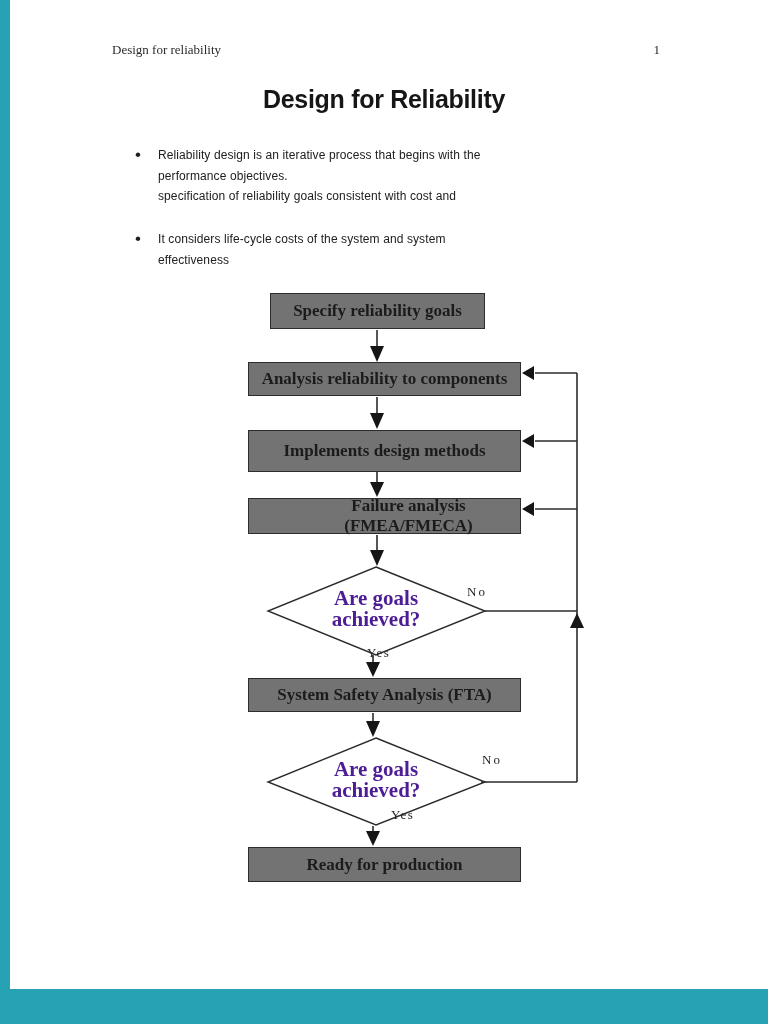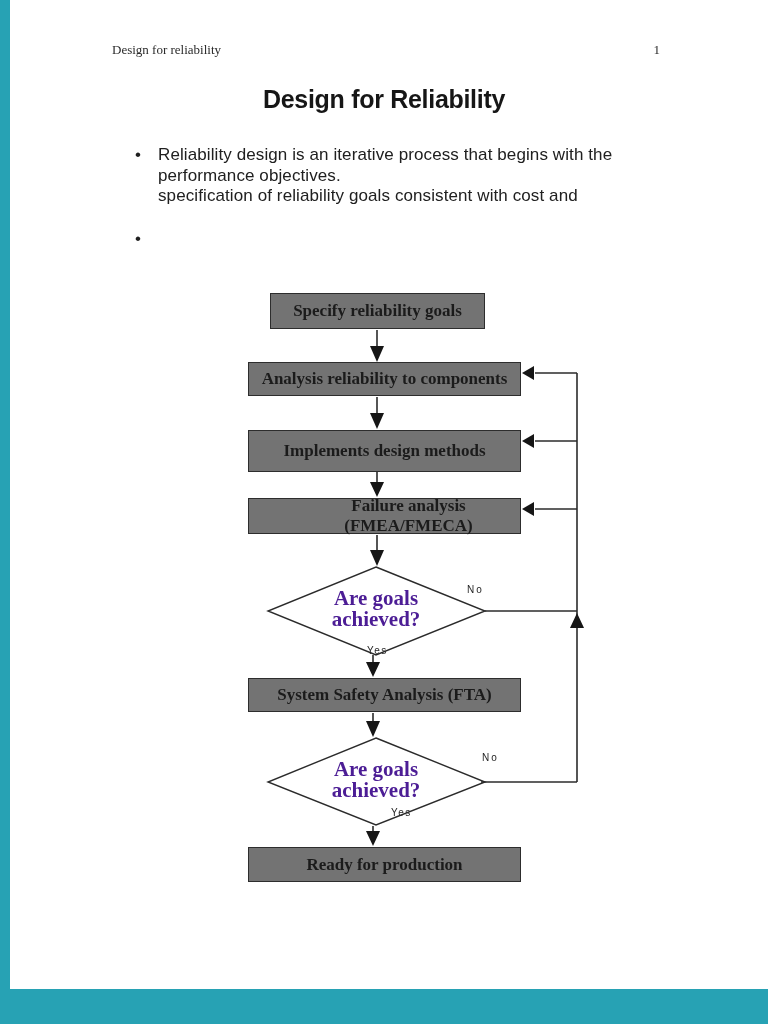--- a/index.html
+++ b/index.html
@@ -10,42 +10,42 @@
   .viewer-left{left:0;top:0;width:10px;height:989px;}
   .viewer-bottom{left:0;top:989px;width:768px;height:35px;}
   
   .header{left:112px;top:42px;width:548px;display:flex;justify-content:space-between;
           font-family:"Liberation Serif","DejaVu Serif",serif;font-size:13px;color:#2a2a2a;}
   
   .title{left:0;top:85px;width:768px;text-align:center;font-size:25px;font-weight:bold;
          letter-spacing:-0.3px;color:#161616;margin:0;}
   
   .bullet-dot{font-size:17px;line-height:20.7px;}
-  .bullet-text{font-size:17px;line-height:20.7px;letter-spacing:0.1px;color:#202020;}
+  .bullet-text{font-size:12px;line-height:20.7px;letter-spacing:0.1px;color:#202020;}
   .dot1{left:135px;top:145px;}
   .txt1{left:158px;top:145px;width:480px;}
   .dot2{left:135px;top:229px;}
   .txt2{left:158px;top:229px;width:480px;}
   
   svg.connectors{left:0;top:0;width:768px;height:1024px;pointer-events:none;}
   .fc-box{background:#737373;border:1.5px solid #2d2d2d;display:flex;align-items:center;
           justify-content:center;text-align:center;
           font-family:"Liberation Serif","DejaVu Serif",serif;font-weight:bold;
           font-size:17px;color:#1b1b1b;box-sizing:border-box;}
   .b1{left:270px;top:293px;width:215px;height:36px;}
   .b2{left:248px;top:362px;width:273px;height:34px;}
   .b3{left:248px;top:430px;width:273px;height:42px;}
   .b4{left:248px;top:498px;width:273px;height:36px;padding-left:48px;}
   .b5{left:248px;top:678px;width:273px;height:34px;}
   .b6{left:248px;top:847px;width:273px;height:35px;}
   .diamond-text{width:200px;text-align:center;font-family:"Liberation Serif","DejaVu Serif",serif;
           font-weight:bold;font-size:21px;line-height:21px;color:#4c1d95;}
   .d1t{left:276px;top:588px;}
   .d2t{left:276px;top:759px;}
-  .branch-label{font-family:Liberation Sans, sans-serif;font-size:10px;color:#262626;}
+  .branch-label{font-family:Liberation Serif, serif;font-size:13px;color:#262626;}
   .no1{left:467px;top:584px;letter-spacing:2px;}
   .yes1{left:367px;top:645px;letter-spacing:1.5px;}
   .no2{left:482px;top:752px;letter-spacing:2px;}
   .yes2{left:391px;top:807px;letter-spacing:1.5px;}
   .ln{stroke:#2b2b2b;stroke-width:1.6;fill:none;}
   .hd{fill:#161616;stroke:none;}
   .dm{fill:#ffffff;stroke:#2b2b2b;stroke-width:1.4;}
 </style>
 </head>
 <body>
@@ -61,20 +61,22 @@
 <h1 class="abs title">Design for Reliability</h1>
 
 <span class="abs bullet-dot dot1">•</span>
 <div class="abs bullet-text txt1">
   <div>Reliability design is an iterative process that begins with the</div>
   <div>performance objectives.</div>
   <div>specification of reliability goals consistent with cost and</div>
 </div>
 <span class="abs bullet-dot dot2">•</span>
 <div class="abs bullet-text txt2">
+  <div>It considers life-cycle costs of the system and system</div>
+  <div>effectiveness</div>
 </div>
 
 <svg class="abs connectors" viewBox="0 0 768 1024">
 
   <g>
     <polygon class="dm" points="376,567 485,611 376,655 268,611"></polygon>
   </g>
   <g>
     <polygon class="dm" points="376,738 485,782 376,825 268,782"></polygon>
   </g>

